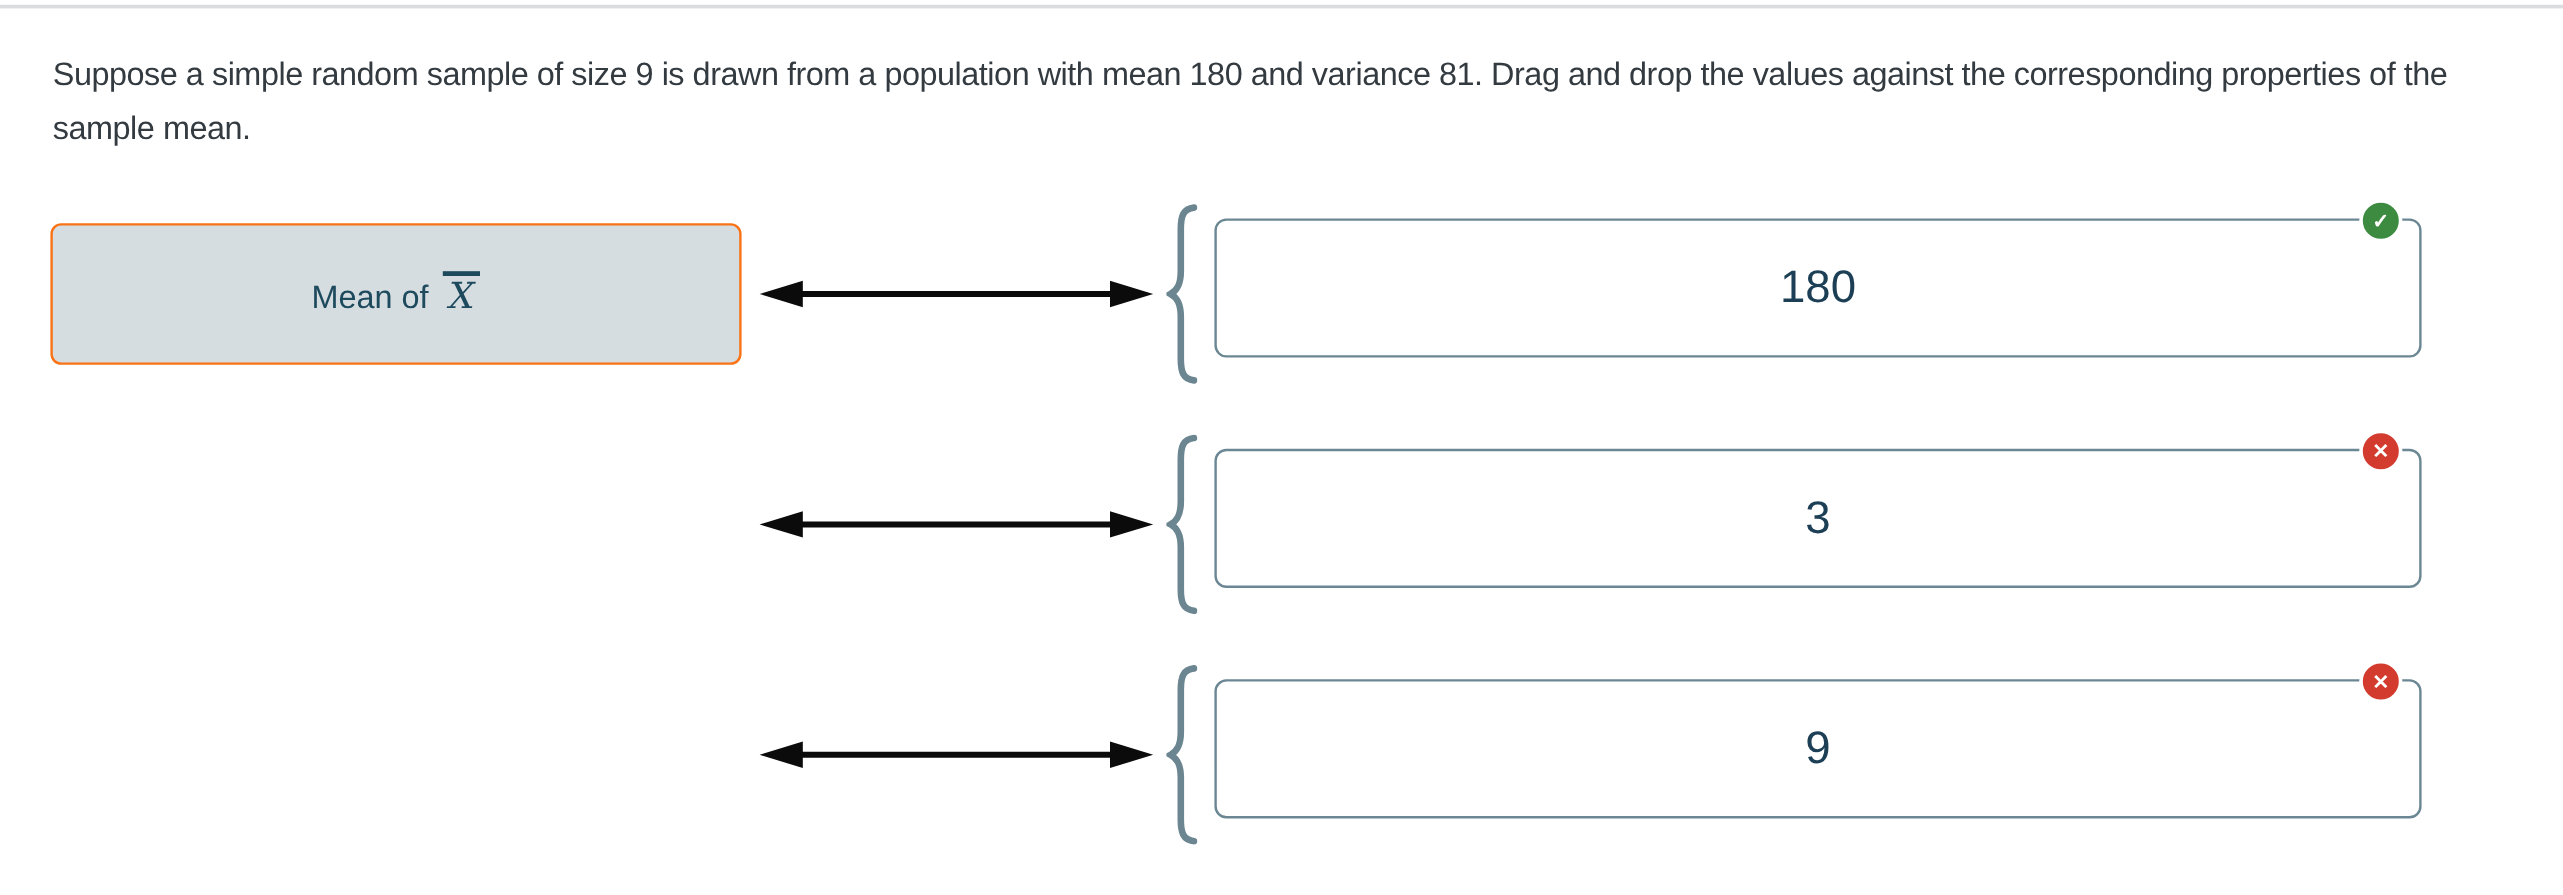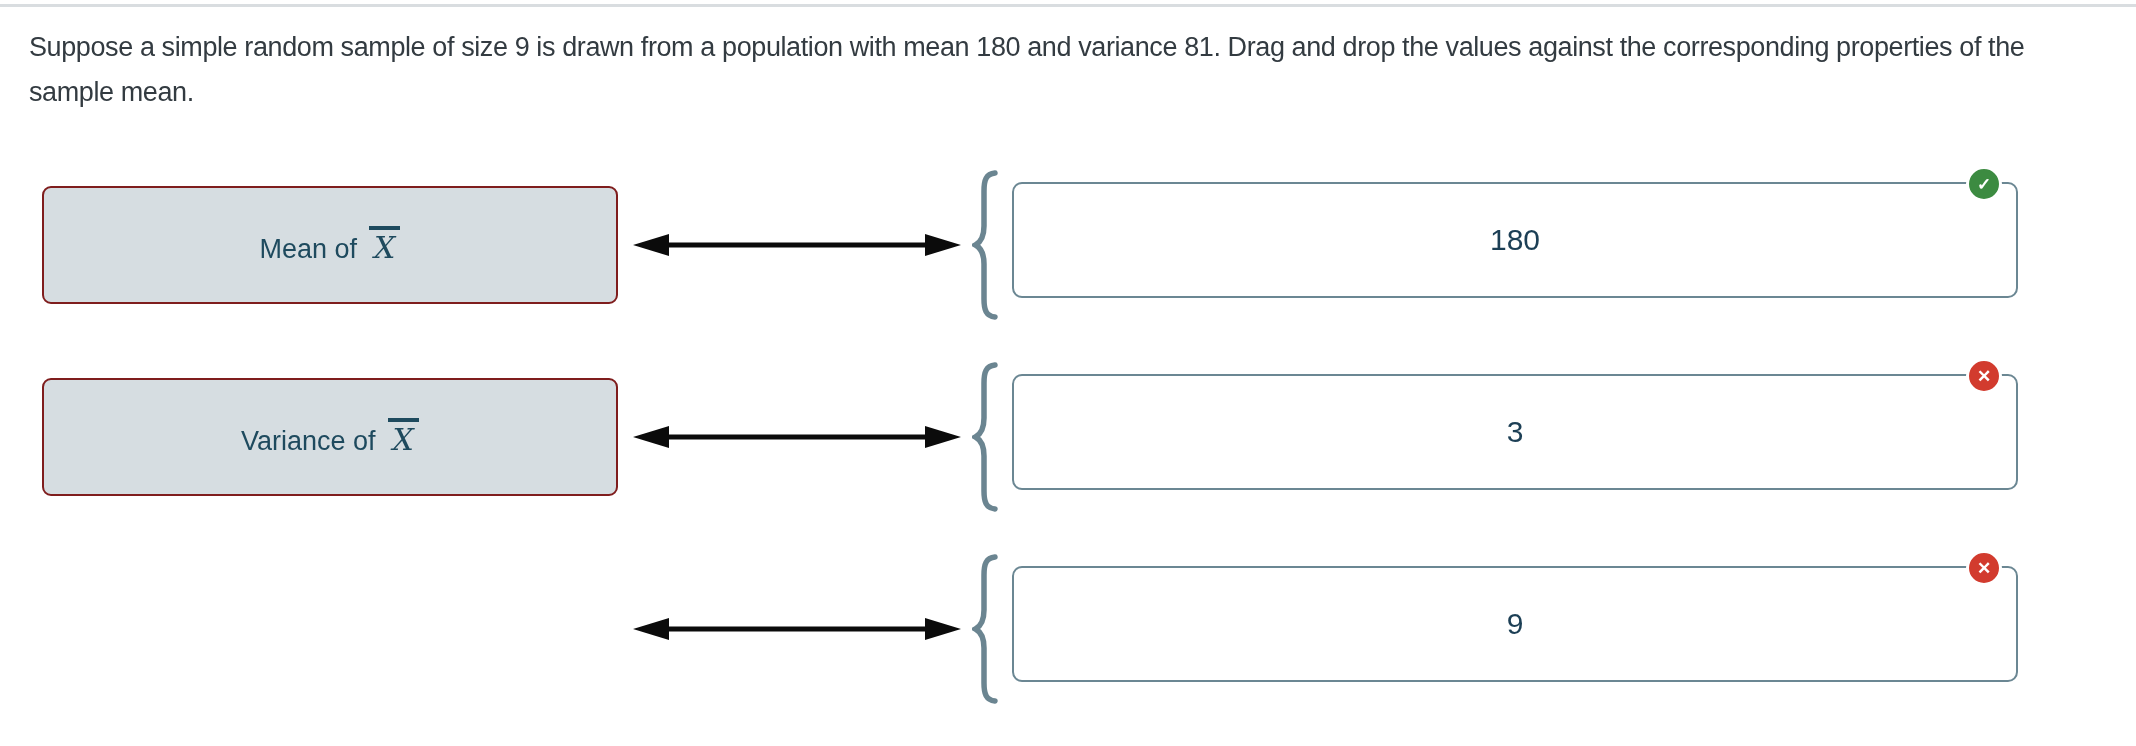--- a/index.html
+++ b/index.html
@@ -1,36 +1,36 @@
 <!DOCTYPE html>
 <html><head>
 <meta charset="utf-8">
 <style>
   html,body{margin:0;padding:0;background:#ffffff;}
   .stage{position:relative;width:2136px;height:746px;background:#ffffff;overflow:hidden;
          font-family:"Liberation Sans",sans-serif;}
   .top-divider{position:absolute;top:4px;left:0;width:2136px;height:3px;background:#d9dde0;}
-  .instructions{position:absolute;left:28px;top:24px;width:2070px;margin:1px;
+  .instructions{position:absolute;left:28px;top:24px;width:2070px;margin:16px;
                 font-size:27px;line-height:45px;letter-spacing:-0.4px;color:#333b41;}
   .row{position:absolute;left:0;width:2136px;height:150px;}
   .row.r0{top:170px}.row.r1{top:362px}.row.r2{top:554px}
   .term-box{position:absolute;left:42px;top:16px;width:572px;height:114px;
-            background:#d6dde1;border:2px solid #7f1d1d;border-radius:9px;
+            background:#d6dde1;border:2px solid #f97316;border-radius:9px;
             display:flex;align-items:center;justify-content:center;}
   .term-label{font-size:27px;color:#1e4a5e;white-space:nowrap;}
   .xbar{position:relative;display:inline-block;margin-left:12px;padding:7px 5px 0 5px;}
   .xbar-line{position:absolute;top:0;left:0;width:100%;height:4px;background:#1e4a5e;}
   .xbar em{font-family:"DejaVu Serif",serif;font-style:italic;font-size:30px;
            line-height:1;color:#1e4a5e;}
   .arrow-svg{position:absolute;left:632px;top:60px;}
   .brace-svg{position:absolute;left:972px;top:0;}
   .answer-box{position:absolute;left:1012px;top:12px;width:1002px;height:112px;
               background:#ffffff;border:2px solid #6b8793;border-radius:10px;
               display:flex;align-items:center;justify-content:center;}
-  .answer-value{font-size:30px;color:#1c3f55;}
+  .answer-value{font-size:38px;color:#1c3f55;}
   .badge{position:absolute;top:-18px;right:14px;width:30px;height:30px;border-radius:50%;
          border:3px solid #ffffff;display:flex;align-items:center;justify-content:center;
          color:#ffffff;font-weight:bold;}
   .badge.correct{background:#3c8b41;}
   .badge.incorrect{background:#d23b2e;}
   .badge .glyph{font-size:17px;line-height:1;}
 </style>
 </head>
 <body>
 
@@ -54,25 +54,20 @@
     </svg>
     <div class="answer-box">
       <span class="answer-value">180</span>
       <div class="badge correct">
         <span class="glyph">✓</span>
       </div>
     </div>
   </div>
 
   <div class="row r1">
-    <div class="term-box">
-      <span class="term-label">
-        <span>Variance of</span><span class="xbar"><span class="xbar-line"></span><em>X</em></span>
-      </span>
-    </div>
     <svg class="arrow-svg" width="330" height="30" viewBox="0 0 330 30">
       <line x1="28" y1="15" x2="302" y2="15" stroke="#0b0b0b" stroke-width="5"></line>
       <polygon points="1,15 37,4 37,26" fill="#0b0b0b"></polygon>
       <polygon points="329,15 293,4 293,26" fill="#0b0b0b"></polygon>
     </svg>
     <svg class="brace-svg" width="26" height="150" viewBox="0 0 26 150">
       <path d="M23,3 C14,4 12,10 12,21 L12,56 C12,67 9,72 3.5,75 C9,78 12,83 12,94 L12,129 C12,140 14,146 23,147" stroke="#6b8591" stroke-width="5.5" stroke-linecap="round" fill="none"></path>
     </svg>
     <div class="answer-box">
       <span class="answer-value">3</span>

